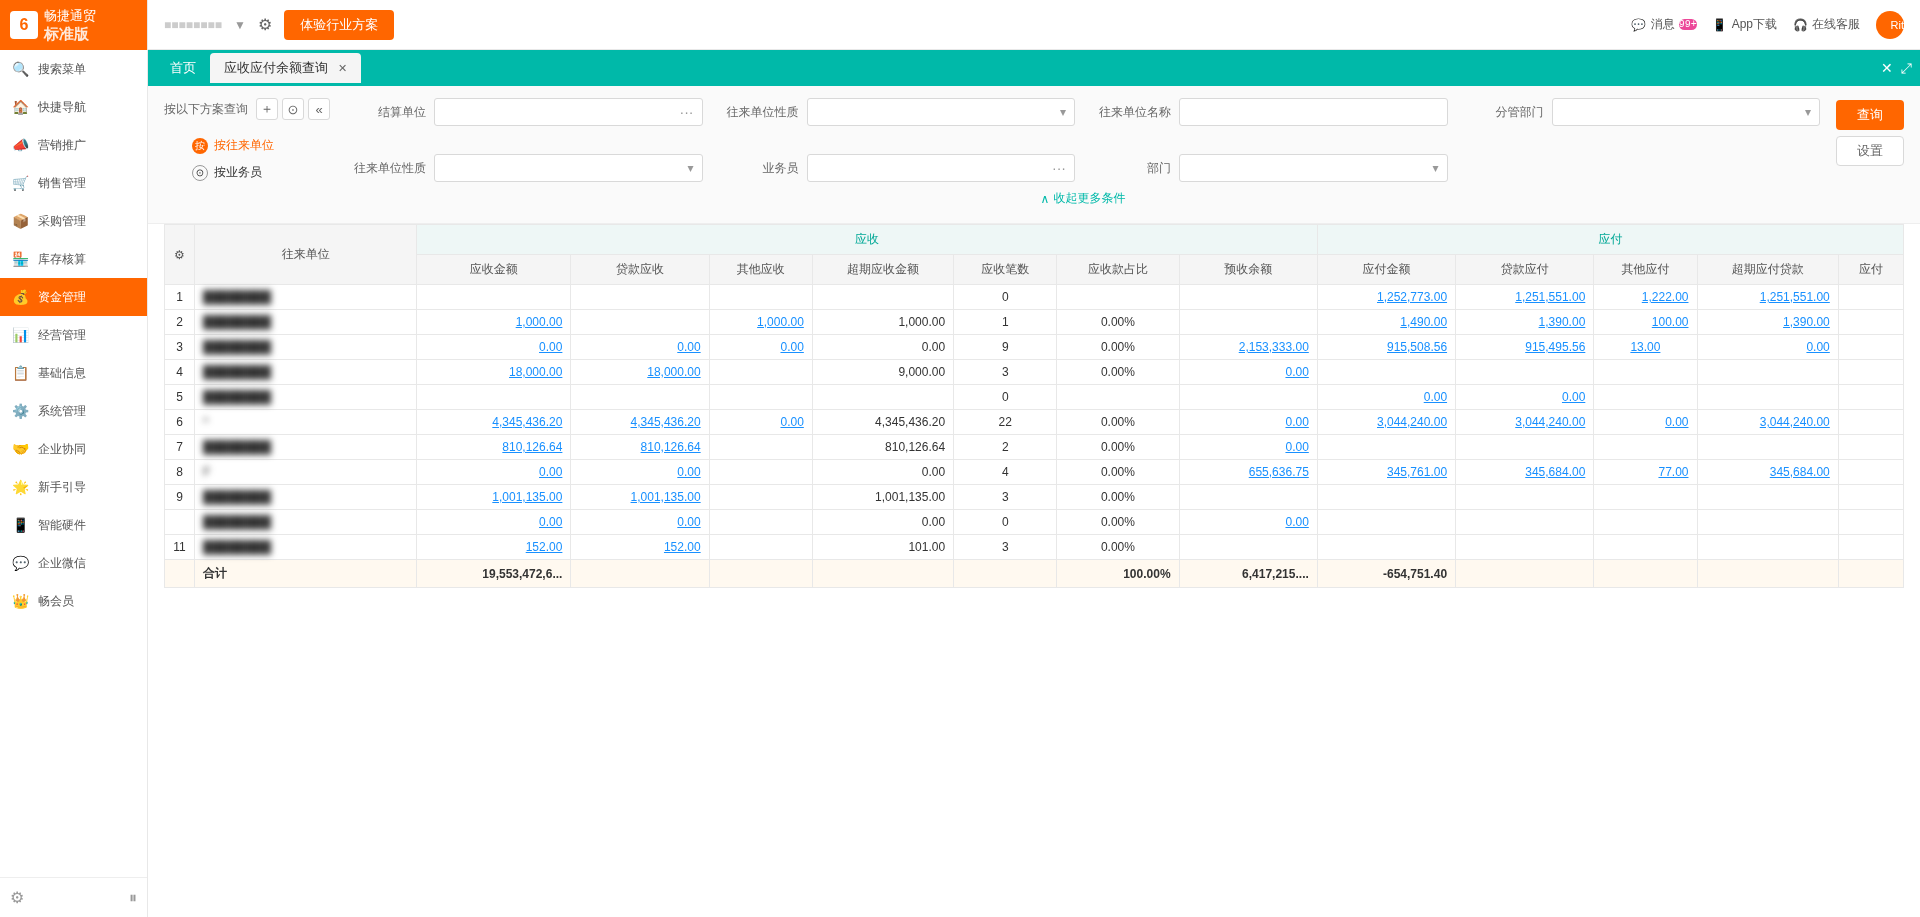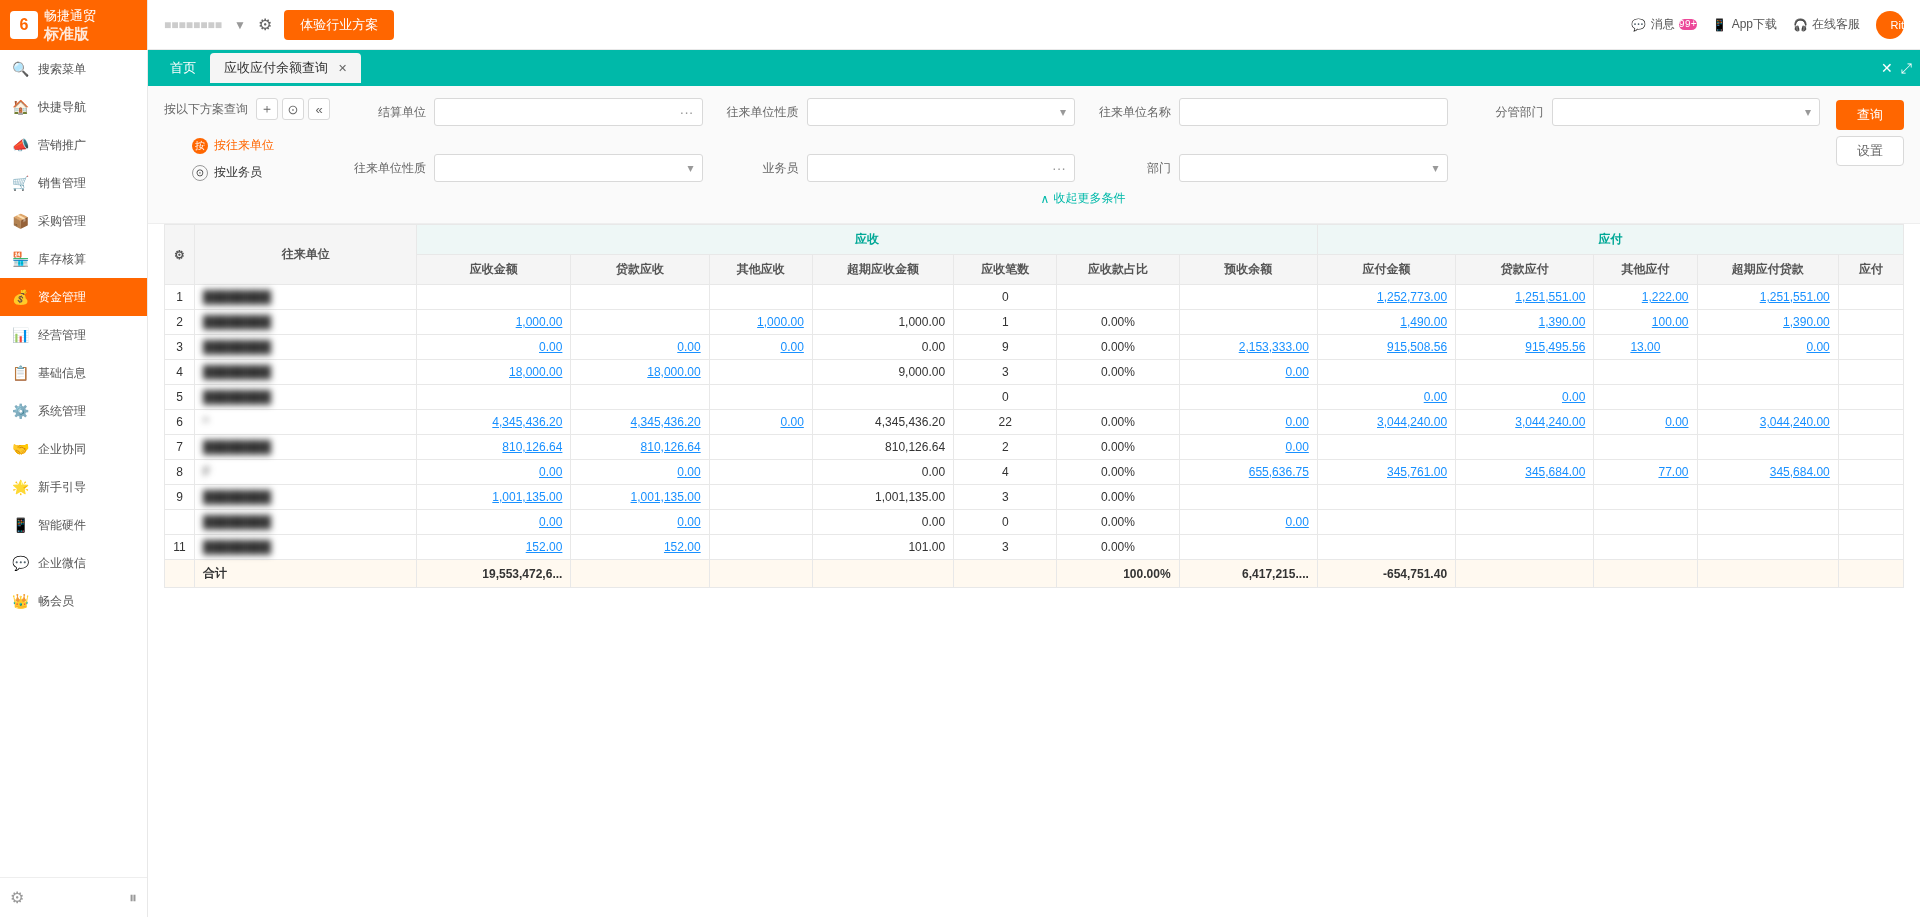--- a/index.html
+++ b/index.html
@@ -75,21 +75,21 @@
     .collapse-btn { color: #00b9a9; cursor: pointer; font-size: 12px; display: flex; align-items: center; gap: 4px; }
 
     
     .query-btn-group { display: flex; flex-direction: column; gap: 6px; }
     .btn-query { background: #ff6600; color: #fff; border: none; padding: 6px 20px; border-radius: 4px; cursor: pointer; font-size: 13px; }
     .btn-set { background: #fff; color: #666; border: 1px solid #d9d9d9; padding: 5px 20px; border-radius: 4px; cursor: pointer; font-size: 13px; }
 
     
     .table-section { padding: 0 16px 16px; }
     .data-table { width: 100%; border-collapse: collapse; font-size: 12px; }
-    .data-table th { background: #f5f5f5; border: 1px solid #e8e8e8; padding: 6px 8px; text-align: center; color: #555; font-weight: bold; white-space: nowrap; }
+    .data-table th { background: #f5f5f5; border: 1px solid #e8e8e8; padding: 6px 8px; text-align: center; color: #555; font-weight: normal; white-space: nowrap; }
     .data-table td { border: 1px solid #e8e8e8; padding: 5px 8px; text-align: right; color: #333; white-space: nowrap; }
     .data-table td.center { text-align: center; }
     .data-table td.left { text-align: left; }
     .data-table .total-row td { background: #fff9f0; font-weight: bold; }
     .th-group { background: #eef7f6 !important; color: #00a896 !important; }
     .blurred { filter: blur(3px); user-select: none; }
 
     
     .table-wrapper { overflow-x: auto; overflow-y: auto; max-height: 420px; }
     ::-webkit-scrollbar { width: 6px; height: 6px; }

